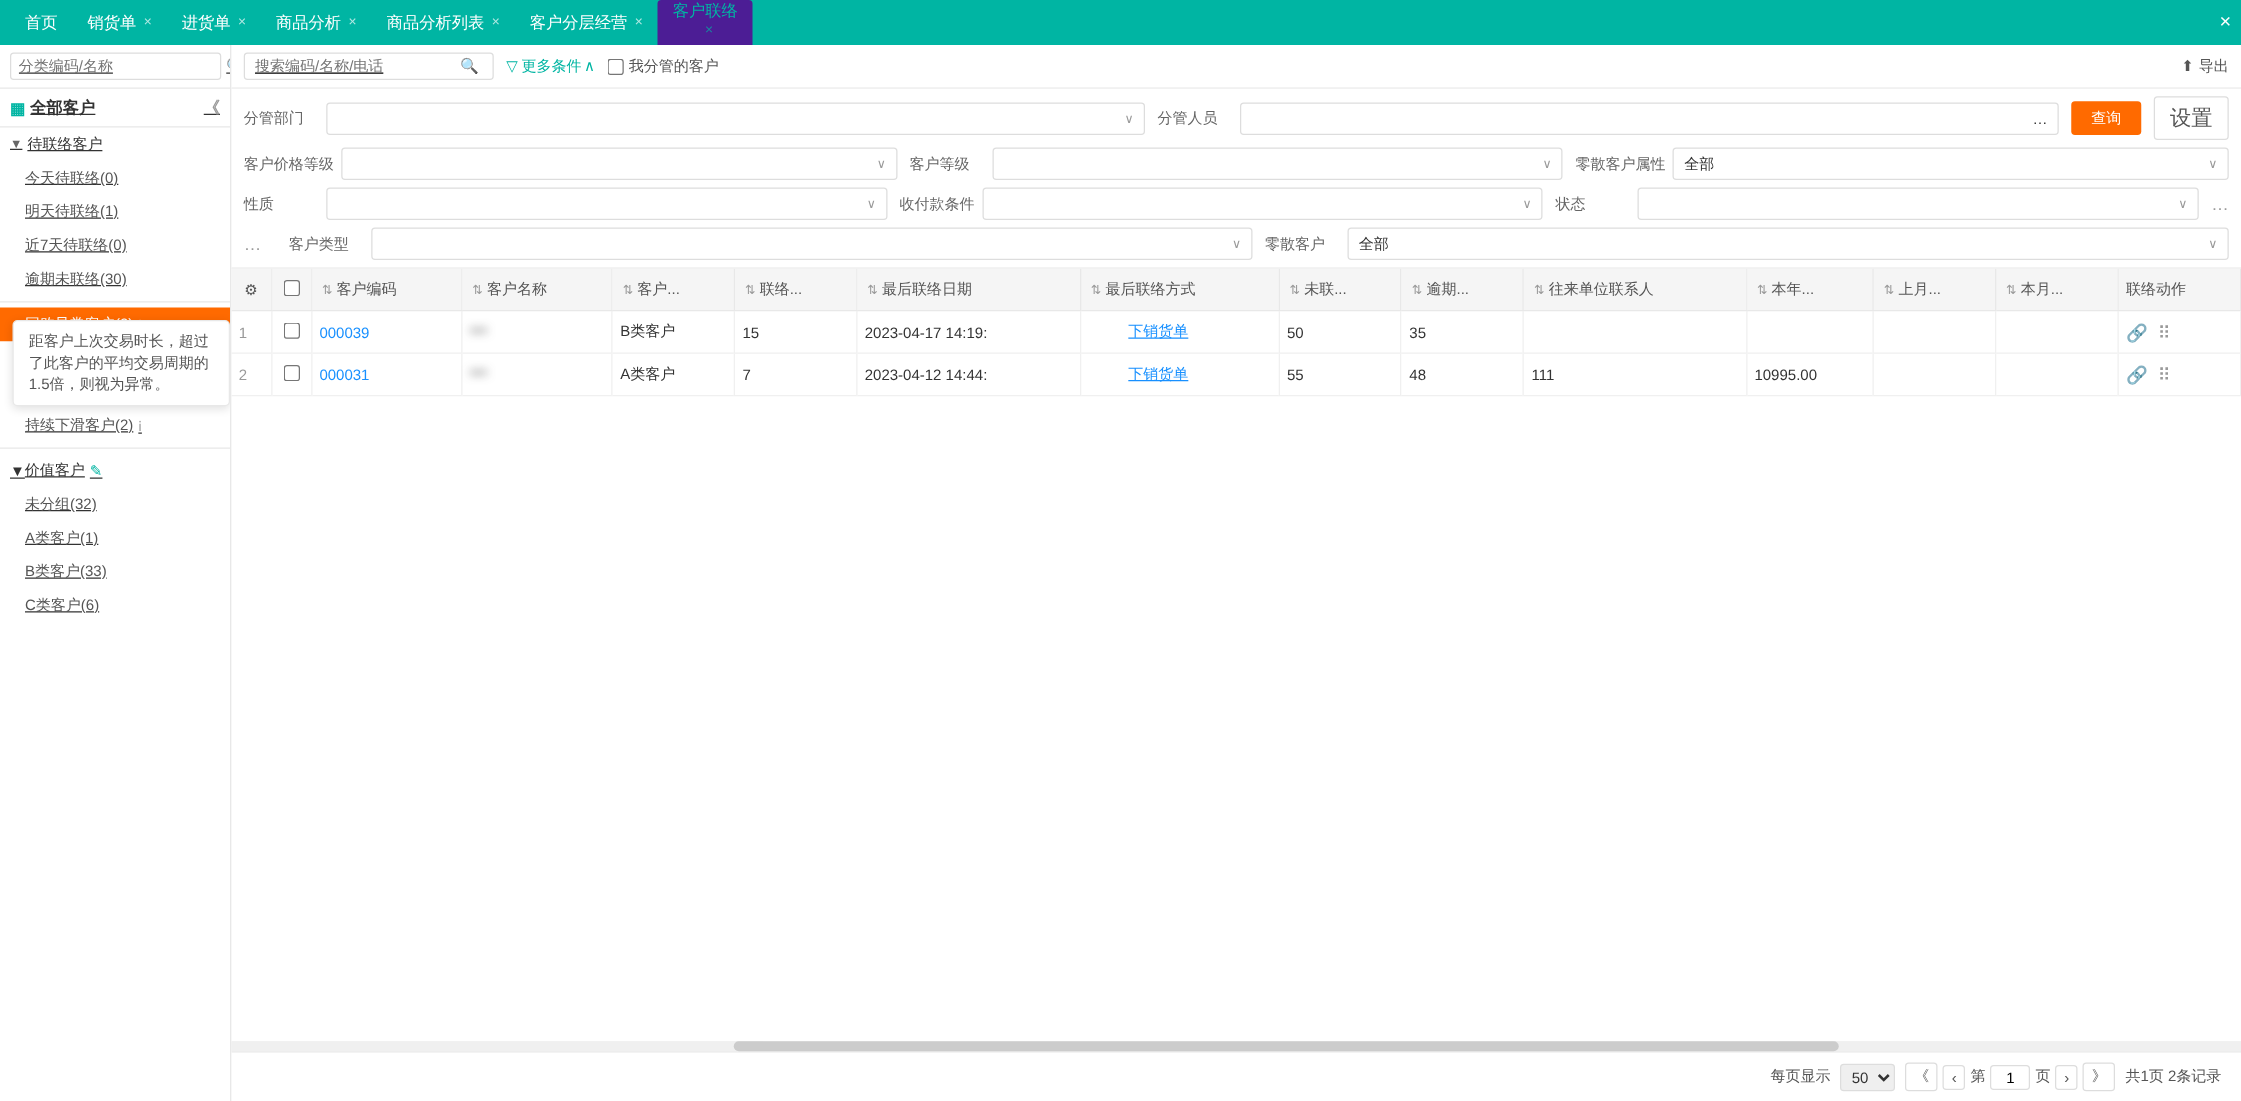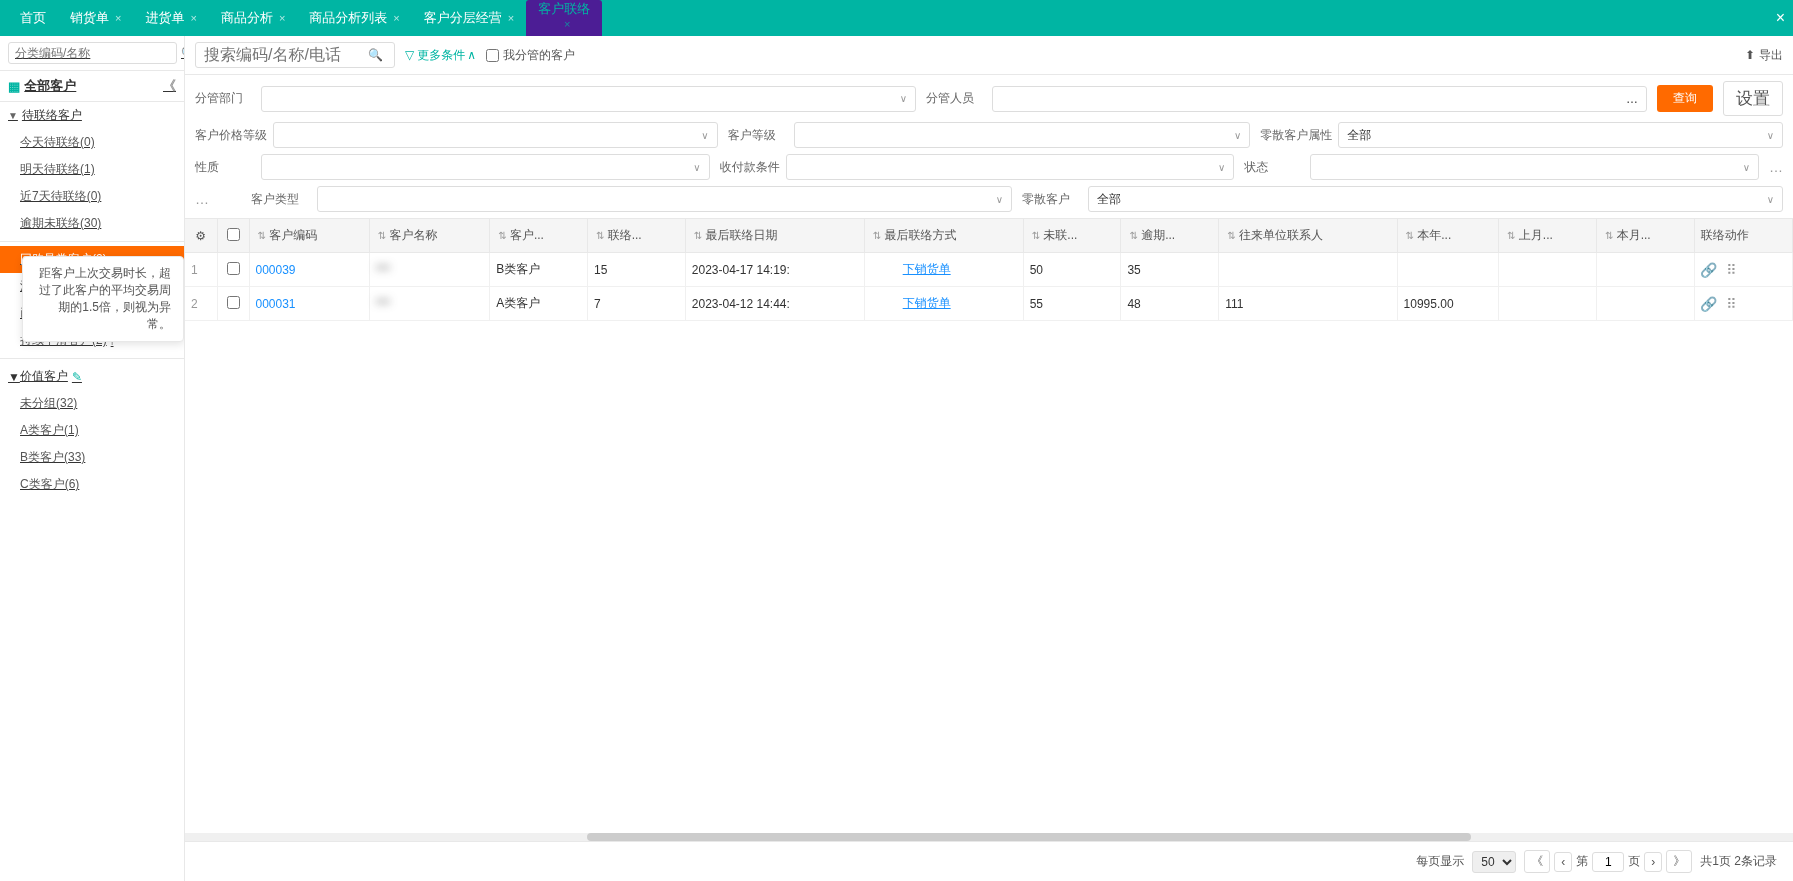--- a/index.html
+++ b/index.html
@@ -76,21 +76,21 @@
     .filter-bar {
       background: #fff; padding: 6px 10px;
       border-bottom: 1px solid #e8e8e8;
       display: flex; align-items: center; gap: 10px; flex-wrap: nowrap;
     }
     .filter-search {
       display: flex; align-items: center; border: 1px solid #ddd;
       border-radius: 3px; padding: 3px 8px; background: #fff; min-width: 200px;
     }
     .filter-search input {
-      border: none; outline: none; font-size: 16px; width: 160px;
+      border: none; outline: none; font-size: 12px; width: 160px; text-decoration: underline;
     }
     .filter-search .search-icon { color: #00b5a3; margin-left: 4px; cursor: pointer; }
     .more-conditions {
       display: flex; align-items: center; color: #00b5a3; cursor: pointer; font-size: 12px; white-space: nowrap;
     }
     .my-customers {
       display: flex; align-items: center; gap: 4px; font-size: 12px; color: #555; cursor: pointer; white-space: nowrap;
     }
     .export-btn {
       margin-left: auto; display: flex; align-items: center; gap: 4px;
@@ -149,26 +149,25 @@
       padding: 8px 6px; border-right: 1px solid #f0f0f0;
       white-space: nowrap; color: #333;
     }
     .td-link { color: #1890ff; text-decoration: underline; cursor: pointer; margin-left: 32px; }
     .action-icons { display: flex; gap: 8px; align-items: center; }
     .action-icon { color: #999; cursor: pointer; font-size: 14px; }
     .row-num { color: #999; }
 
     
     .tooltip-box {
-      position: absolute; left: 12px; top: 220px; z-index: 100;
+      position: absolute; left: 0; top: 220px; z-index: 100;
       background: #fff; border: 1px solid #e8e8e8; border-radius: 4px;
       padding: 8px 12px; font-size: 12px; color: #555;
       box-shadow: 0 2px 8px rgba(0,0,0,0.12); max-width: 320px;
       margin-left: 10px;
-      text-align: right;
     }
 
     
     .pagination-bar {
       display: flex; align-items: center; justify-content: flex-end;
       padding: 8px 16px; background: #fff; border-top: 1px solid #e8e8e8;
       gap: 8px; font-size: 12px; color: #555;
     }
     .per-page-select {
       border: 1px solid #ddd; border-radius: 3px; padding: 2px 4px;
@@ -395,21 +394,21 @@
           <div class="filter-select">
             <span></span>
             <span class="down-arrow">∨</span>
           </div>
         </div>
         <span class="dots-btn">…</span>
       </div>
 
       <div class="filter-row">
         <span class="dots-btn">…</span>
-        <div class="filter-field" style="margin-left:32px;align-items:center;">
+        <div class="filter-field" style="margin-left:12px;align-items:center;">
           <span class="filter-label">客户类型</span>
           <div class="filter-select">
             <span></span>
             <span class="down-arrow">∨</span>
           </div>
         </div>
         <div class="filter-field">
           <span class="filter-label">零散客户</span>
           <div class="filter-select">
             <span>全部</span>

